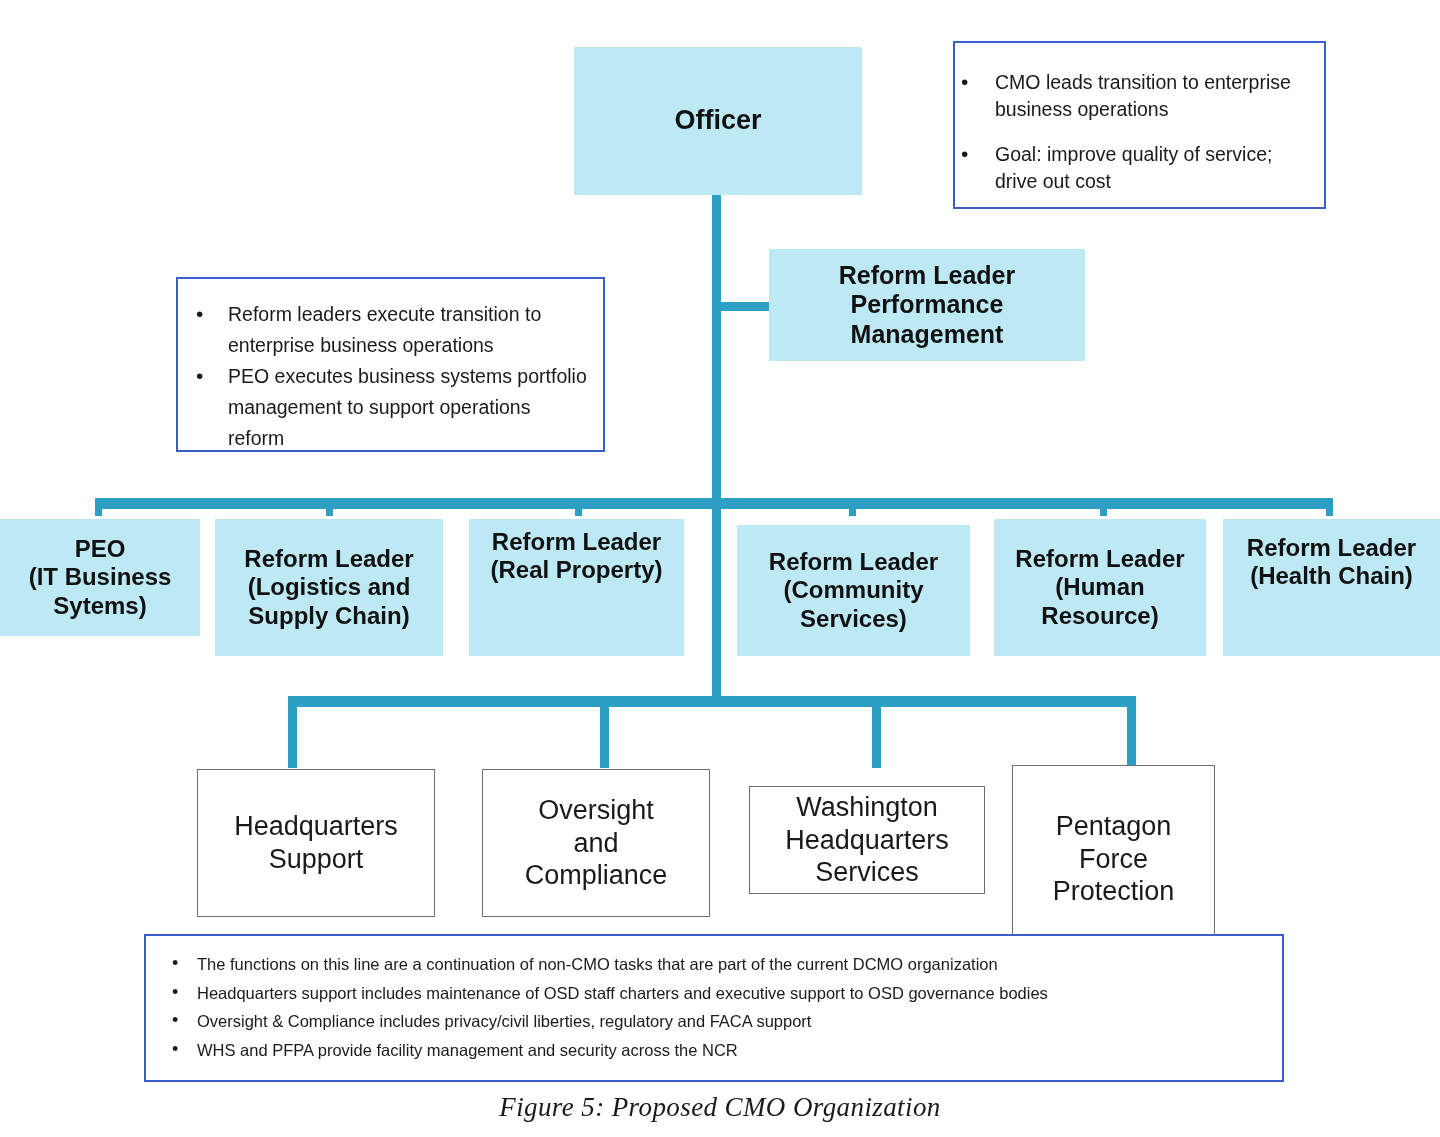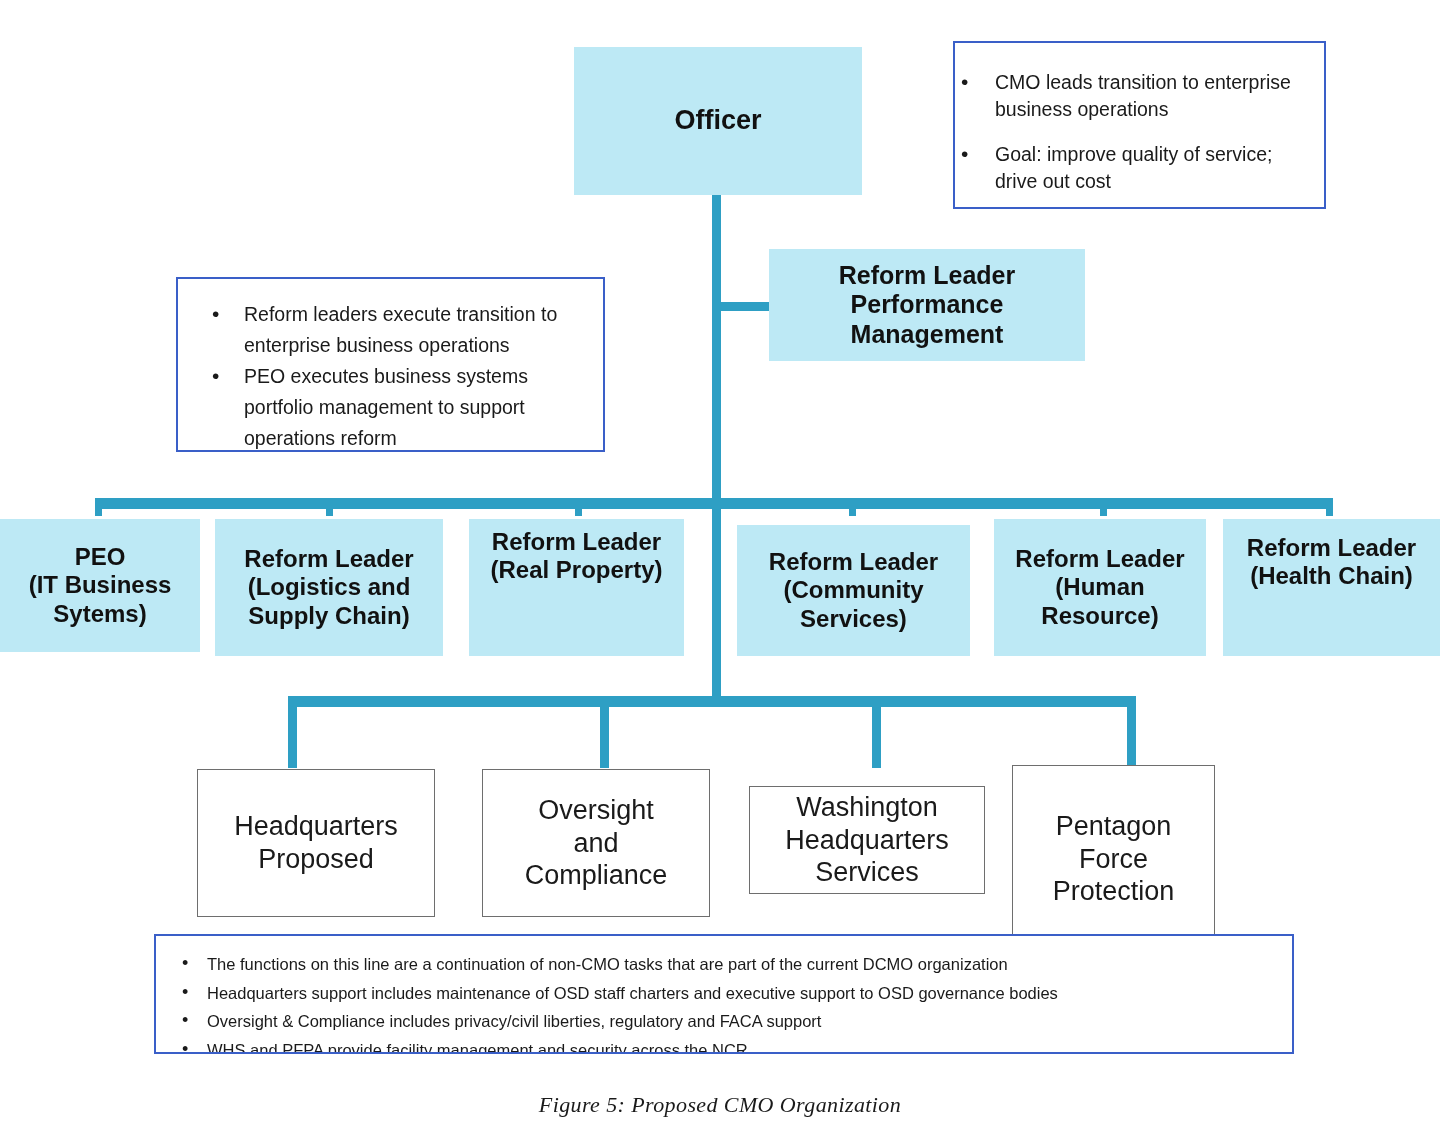--- a/index.html
+++ b/index.html
@@ -72,39 +72,39 @@
     line-height:inherit;
   }
 
   
   #callout-cmo{left:953px;top:41px;width:373px;height:168px;}
   #callout-cmo ul{padding:26px 18px 0 6px;}
   #callout-cmo li{font-size:19.5px;line-height:27px;padding-left:34px;margin-bottom:18px;}
   #callout-cmo li::before{font-size:21px;top:-1px;}
 
   
-  #callout-reform{left:176px;top:277px;width:429px;height:175px;padding-left:16px;}
+  #callout-reform{left:176px;top:277px;width:429px;height:175px;}
   #callout-reform ul{padding:20px 14px 0 18px;}
   #callout-reform li{font-size:19.5px;line-height:31px;padding-left:32px;margin-bottom:0;}
   #callout-reform li::before{font-size:21px;top:-1px;}
 
   
-  #callout-notes{left:154px;top:934px;width:1140px;height:120px;}
+  #callout-notes{left:144px;top:934px;width:1140px;height:148px;}
   #callout-notes ul{padding:16px 10px 0 26px;}
   #callout-notes li{font-size:16.5px;line-height:25.5px;padding-left:25px;margin-bottom:3px;}
   #callout-notes li::before{font-size:18px;top:-1px;}
 
   
   #caption{
     position:absolute;
     left:0;top:1092px;width:1440px;
     text-align:center;
     font-family:"Liberation Serif", serif;
     font-style:italic;
-    font-size:22px;
+    font-size:27px;
     color:#1a1a1a;
     letter-spacing:.4px;
   }
 </style>
 </head>
 <body>
 
 <div id="stage">
 
   <div class="line v" style="left:712px;top:195px;height:510px;"></div>
@@ -133,21 +133,21 @@
   </div>
 
   <div class="cbox mid" style="left:769px;top:249px;width:316px;height:112px;font-size:25px;padding:0 8px;">
     <div>
       <div>Reform Leader</div>
       <div>Performance</div>
       <div>Management</div>
     </div>
   </div>
 
-  <div class="cbox mid" style="left:0px;top:519px;width:200px;height:133px;font-size:24px;padding:0 4px;">
+  <div class="cbox mid" style="left:0px;top:519px;width:200px;height:117px;font-size:24px;padding:0 4px;">
     <div>
       <div>PEO</div>
       <div>(IT Business</div>
       <div>Sytems)</div>
     </div>
   </div>
 
   <div class="cbox mid" style="left:215px;top:519px;width:228px;height:137px;font-size:24px;padding:0 4px;">
     <div>
       <div>Reform Leader</div>
@@ -182,21 +182,21 @@
   <div class="cbox top" style="left:1223px;top:519px;width:217px;height:137px;font-size:24px;padding:15px 4px 0 4px;">
     <div>
       <div>Reform Leader</div>
       <div>(Health Chain)</div>
     </div>
   </div>
 
   <div class="wbox" style="left:197px;top:769px;width:238px;height:148px;font-size:27px;">
     <div>
       <div>Headquarters</div>
-      <div>Proposed</div>
+      <div>Support</div>
     </div>
   </div>
 
   <div class="wbox" style="left:482px;top:769px;width:228px;height:148px;font-size:27px;">
     <div>
       <div>Oversight</div>
       <div>and</div>
       <div>Compliance</div>
     </div>
   </div>

